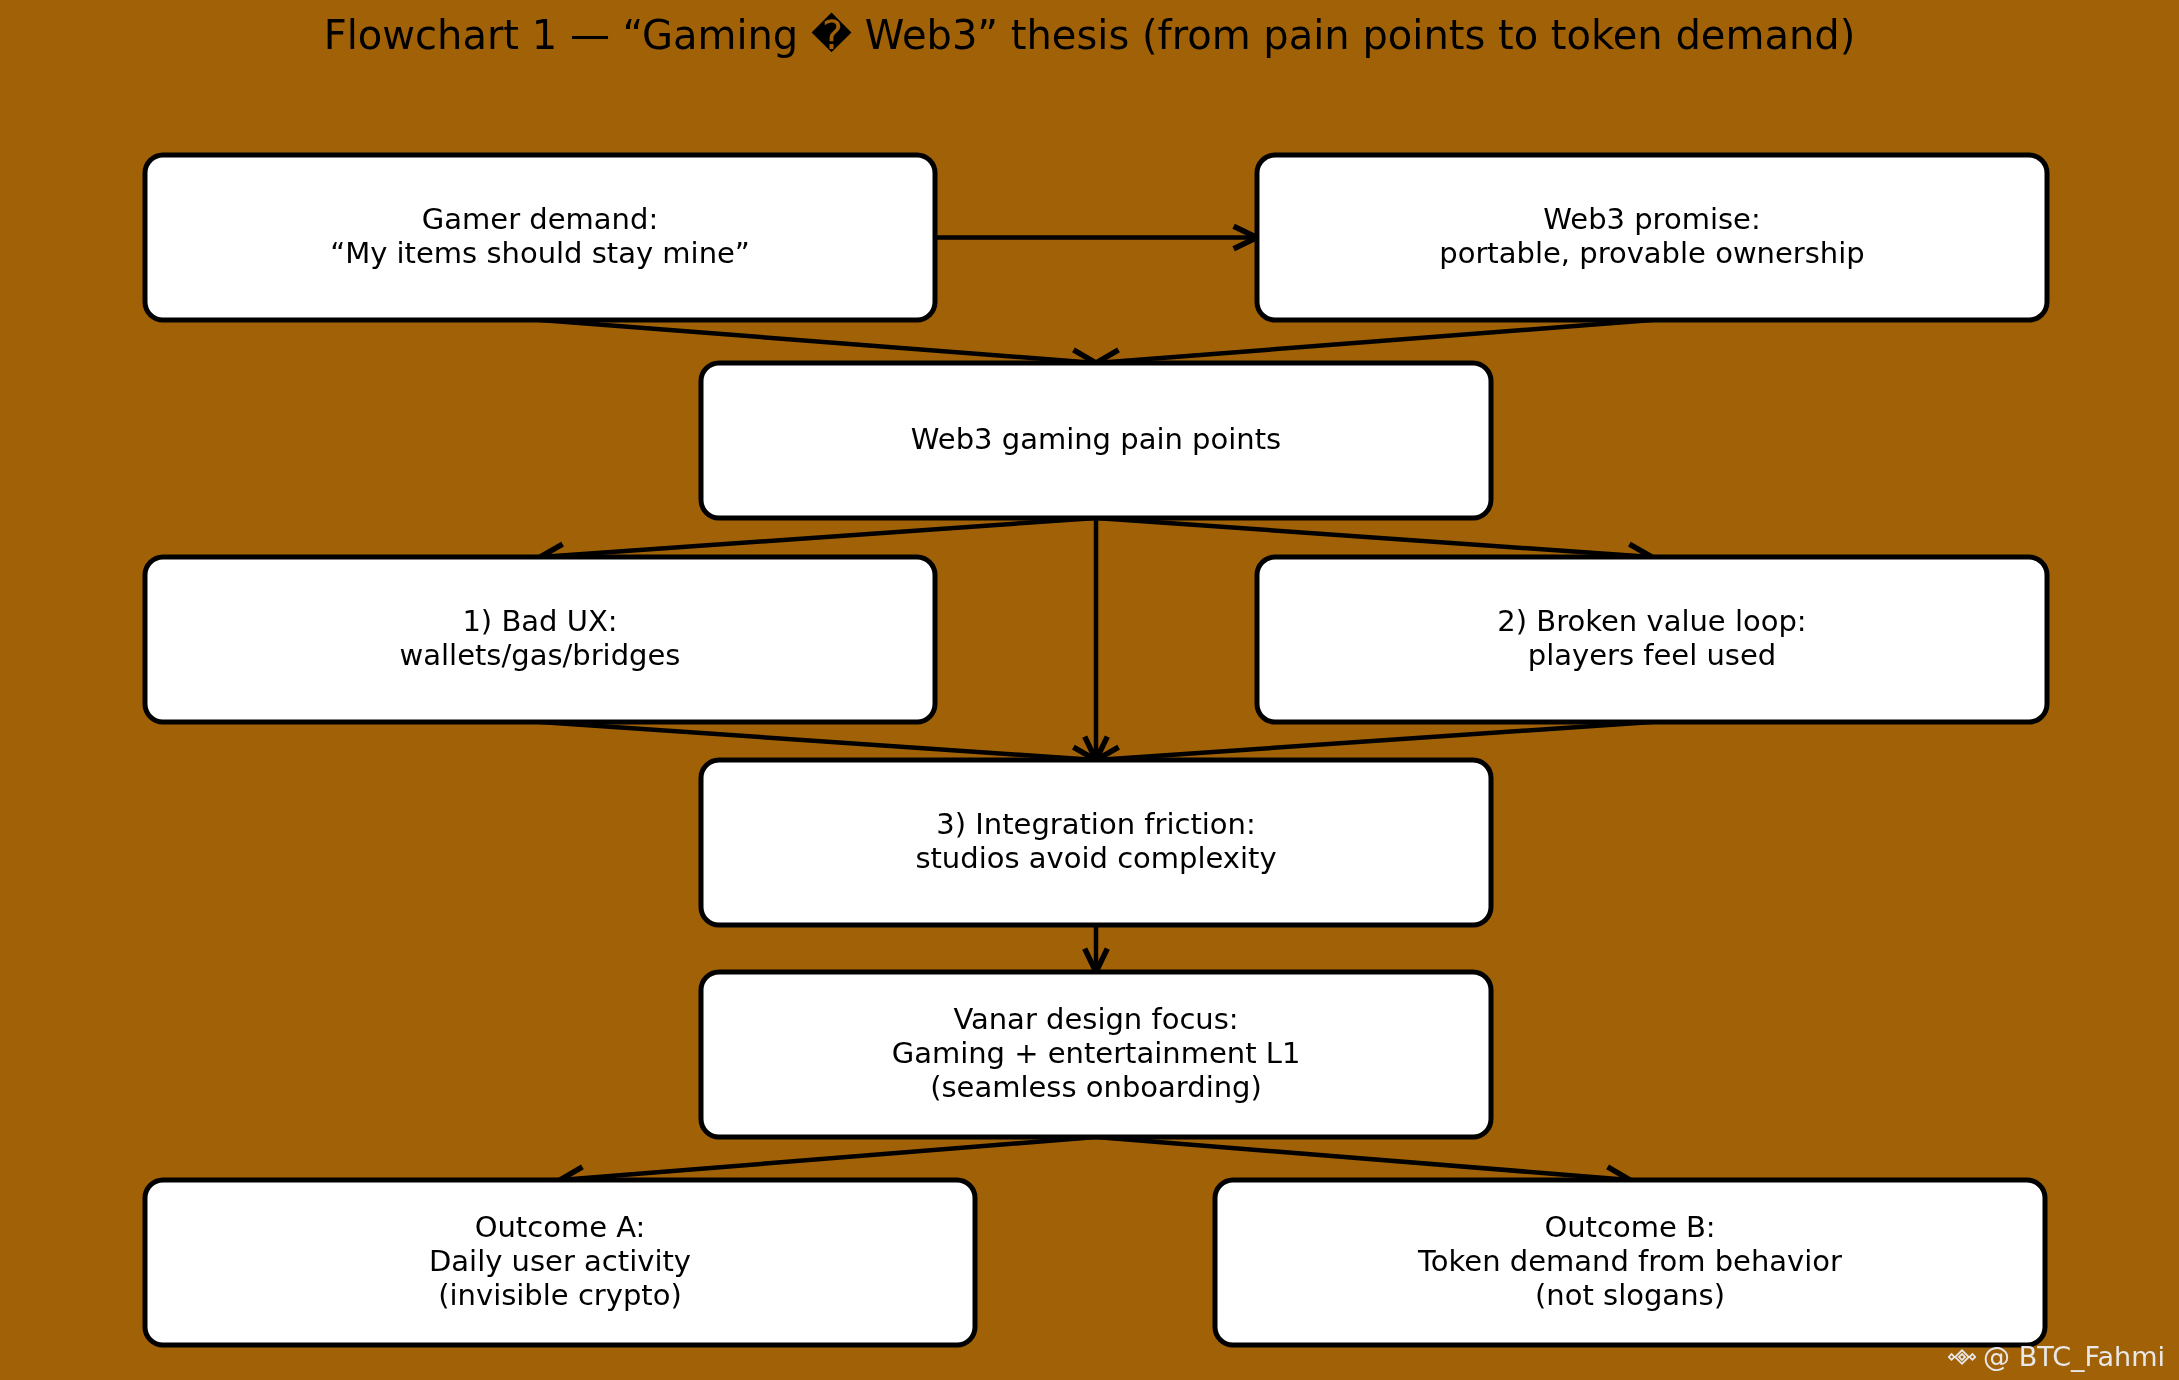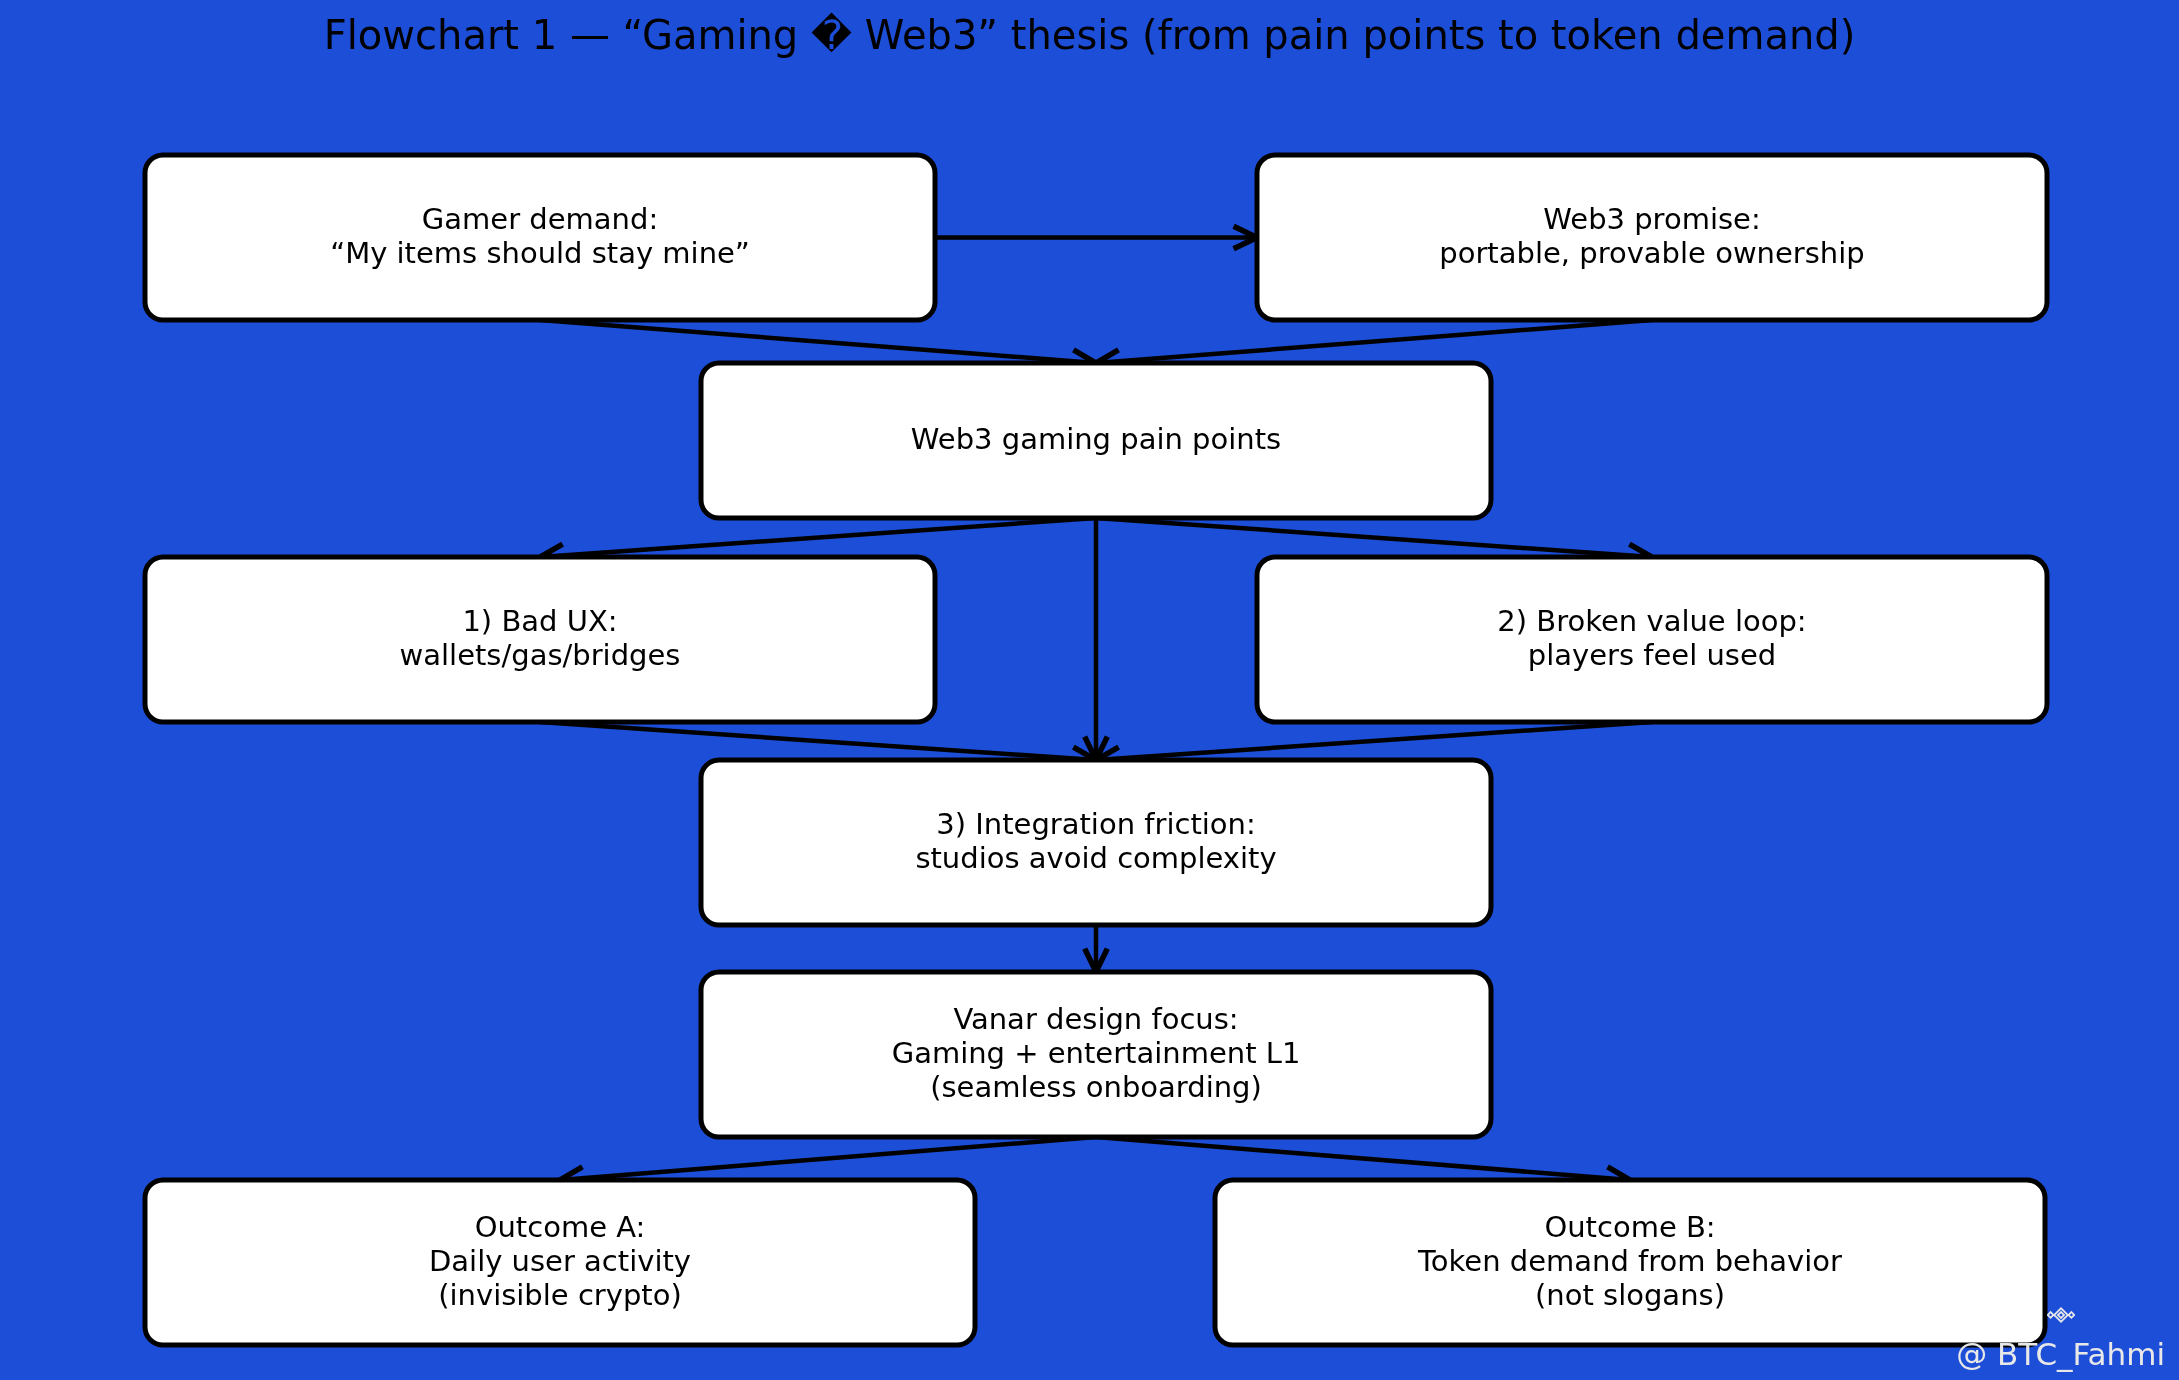--- a/index.html
+++ b/index.html
@@ -11,21 +11,21 @@
     width: 2179px;
     height: 1380px;
     overflow: hidden;
     font-family: "DejaVu Sans", sans-serif;
     color: #000000;
   }
   #canvas {
     position: relative;
     width: 2179px;
     height: 1380px;
-    background: #1d4ed8;
+    background: #a16207;
   }
   .chart-title {
     position: absolute;
     left: 0;
     top: 12px;
     width: 2179px;
     text-align: center;
     font-size: 40px;
     font-weight: 400;
     letter-spacing: 0px;
@@ -64,24 +64,23 @@
     stroke-linejoin: miter;
   }
   .watermark {
     position: absolute;
     right: 14px;
     bottom: 8px;
     display: flex;
     align-items: center;
     gap: 7px;
     color: #e8e8e8;
-    font-size: 31px;
+    font-size: 27px;
     font-family: "DejaVu Sans", sans-serif;
     user-select: none;
-    flex-direction: column;
   }
   .watermark svg { display: block; }
 </style>
 </head>
 <body>
 
 <div id="canvas">
 
   <div class="chart-title">Flowchart 1 — “Gaming � Web3” thesis (from pain points to token demand)</div>
 

